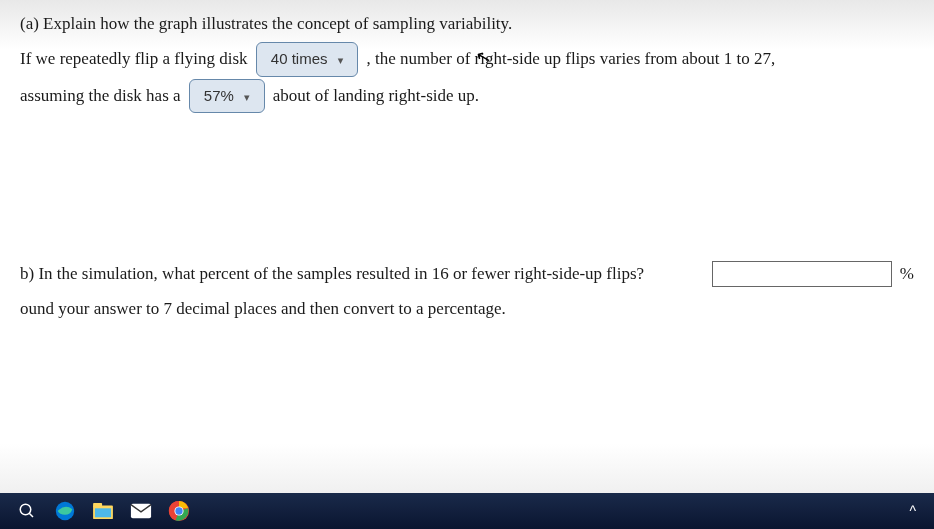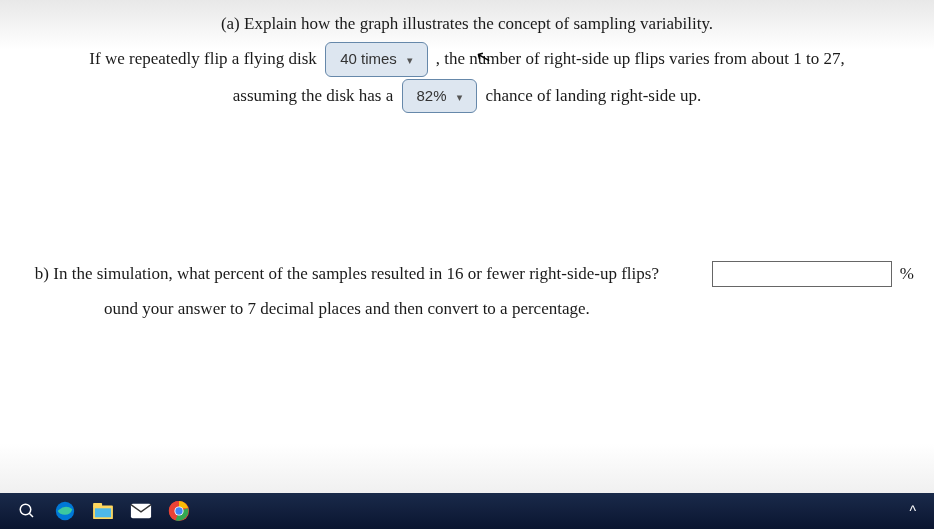--- a/index.html
+++ b/index.html
@@ -66,21 +66,20 @@
       padding: 2px 6px;
       font-size: 15px;
     }
     .percent-sign {
       font-size: 17px;
       vertical-align: middle;
     }
     .line {
       display: block;
       margin-bottom: 2px;
-      text-align: center;
     }
     .answer-row {
       display: flex;
       align-items: flex-start;
     }
     .answer-text {
       flex: 1;
     }
     .answer-input-group {
       display: flex;
@@ -136,24 +135,24 @@
       <span>If we repeatedly flip a flying disk</span>
       <span class="select-box">
         <span>40 times</span>
         <span class="select-arrow">▾</span>
       </span>
       <span>, the number of right-side up flips varies from about 1 to 27,</span>
     </span>
     <span class="line">
       <span>assuming the disk has a</span>
       <span class="select-box">
-        <span>82%</span>
+        <span>57%</span>
         <span class="select-arrow">▾</span>
       </span>
-      <span>chance of landing right-side up.</span>
+      <span>about of landing right-side up.</span>
     </span>
   </div>
 
   <div class="cursor-arrow">↖</div>
 
   <div class="question-block question-b">
     <div class="answer-row">
       <div class="answer-text">
         <span class="line">b) In the simulation, what percent of the samples resulted in 16 or fewer right-side-up flips?</span>
         <span class="line">ound your answer to 7 decimal places and then convert to a percentage.</span>

